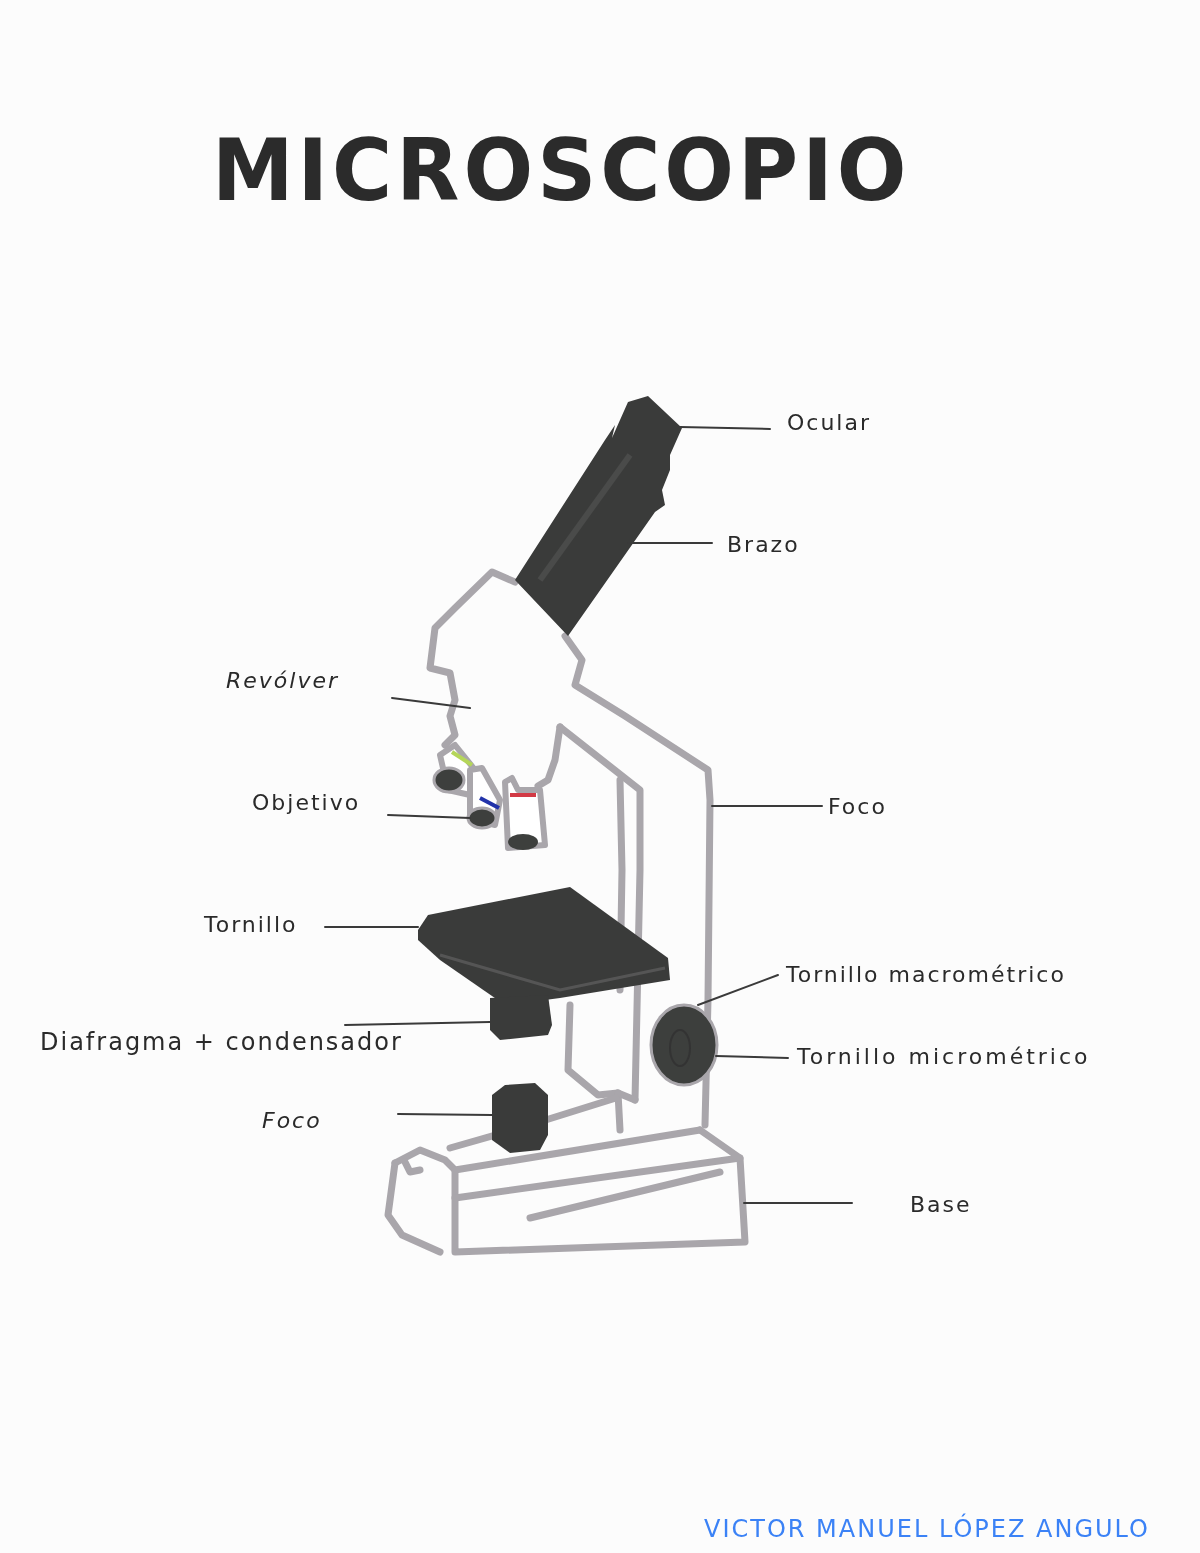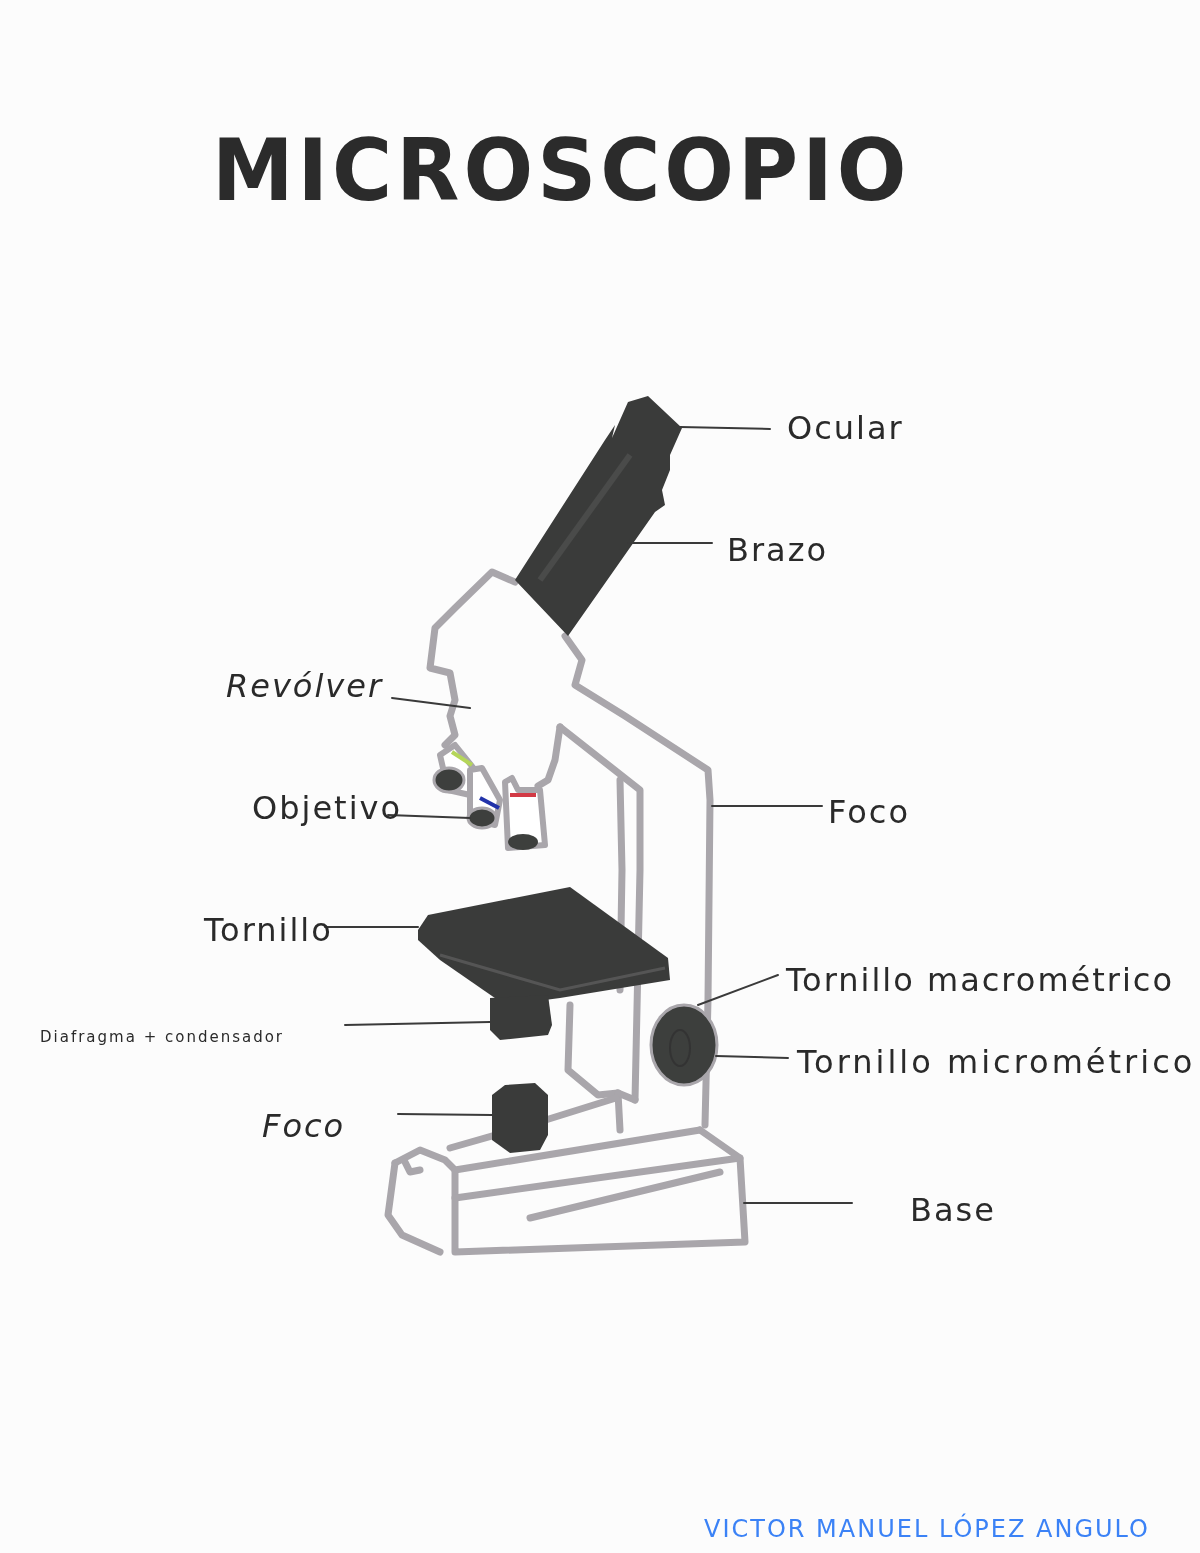--- a/index.html
+++ b/index.html
@@ -29,21 +29,21 @@
       line-height: 1;
     }
     svg.drawing {
       position: absolute;
       left: 0;
       top: 0;
     }
     .label {
       position: absolute;
       font-family: "DejaVu Sans", sans-serif;
-      font-size: 32px;
+      font-size: 22px;
       letter-spacing: 2px;
       color: #2a2a2a;
       white-space: nowrap;
       line-height: 1;
     }
     .author {
       position: absolute;
       left: 704px;
       top: 1515px;
       font-family: "DejaVu Sans", sans-serif;
@@ -137,19 +137,19 @@
     <line x1="744" y1="1203" x2="852" y2="1203"></line>
   </g>
 </svg>
 
 <div class="label" style="left:787px; top:412px;">Ocular</div>
 <div class="label" style="left:727px; top:534px;">Brazo</div>
 <div class="label" style="left:226px; top:670px;font-style:italic;">Revólver</div>
 <div class="label" style="left:252px; top:792px;">Objetivo</div>
 <div class="label" style="left:828px; top:796px;">Foco</div>
 <div class="label" style="left:204px; top:914px;">Tornillo</div>
-<div class="label" style="left:40px; top:1030px; font-size:15px;">Diafragma + condensador</div>
+<div class="label" style="left:40px; top:1030px; font-size:24px;">Diafragma + condensador</div>
 <div class="label" style="left:786px; top:964px;">Tornillo macrométrico</div>
 <div class="label" style="left:797px; top:1046px; letter-spacing:3px;">Tornillo micrométrico</div>
 <div class="label" style="left:262px; top:1110px;font-style:italic;">Foco</div>
 <div class="label" style="left:862px; top:1194px;margin-left:48px;">Base</div>
 
 <div class="author">VICTOR MANUEL LÓPEZ ANGULO</div>
 
 </body></html>

